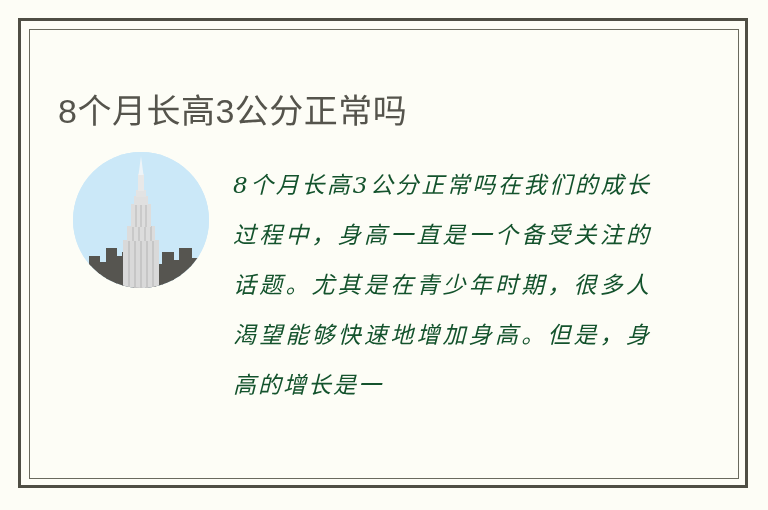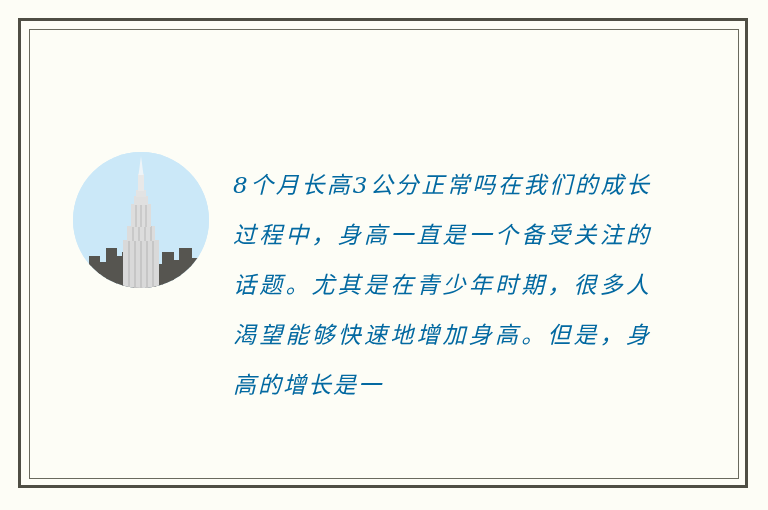--- a/index.html
+++ b/index.html
@@ -87,38 +87,39 @@
 
   
   .article-text {
     position: absolute;
     left: 233px;
     top: 160px;
     width: 418px;
     font-family: "DejaVu Serif", "Liberation Serif", serif;
     font-size: 23px;
     line-height: 50px;
-    color: #0369a1;
+    color: #14532d;
     letter-spacing: 2.0px;
     text-align: justify;
     font-style: italic;
     font-weight: 400;
     word-break: break-all;
   }
 </style>
 </head>
 <body>
 
 <div class="page">
 
   <div class="frame-outer"></div>
   <div class="frame-inner"></div>
 
   <div class="content">
 
+    <h1 class="page-title">8个月长高3公分正常吗</h1>
 
     <div class="thumb">
       <svg viewBox="0 0 136 136" xmlns="http://www.w3.org/2000/svg">
         <rect x="0" y="0" width="136" height="136" fill="#cbe8f8"></rect>
 
         <g fill="#565550">
           <rect x="4" y="112" width="14" height="24"></rect>
           <rect x="16" y="104" width="11" height="32"></rect>
           <rect x="25" y="110" width="10" height="26"></rect>
           <rect x="33" y="96" width="11" height="40"></rect>

